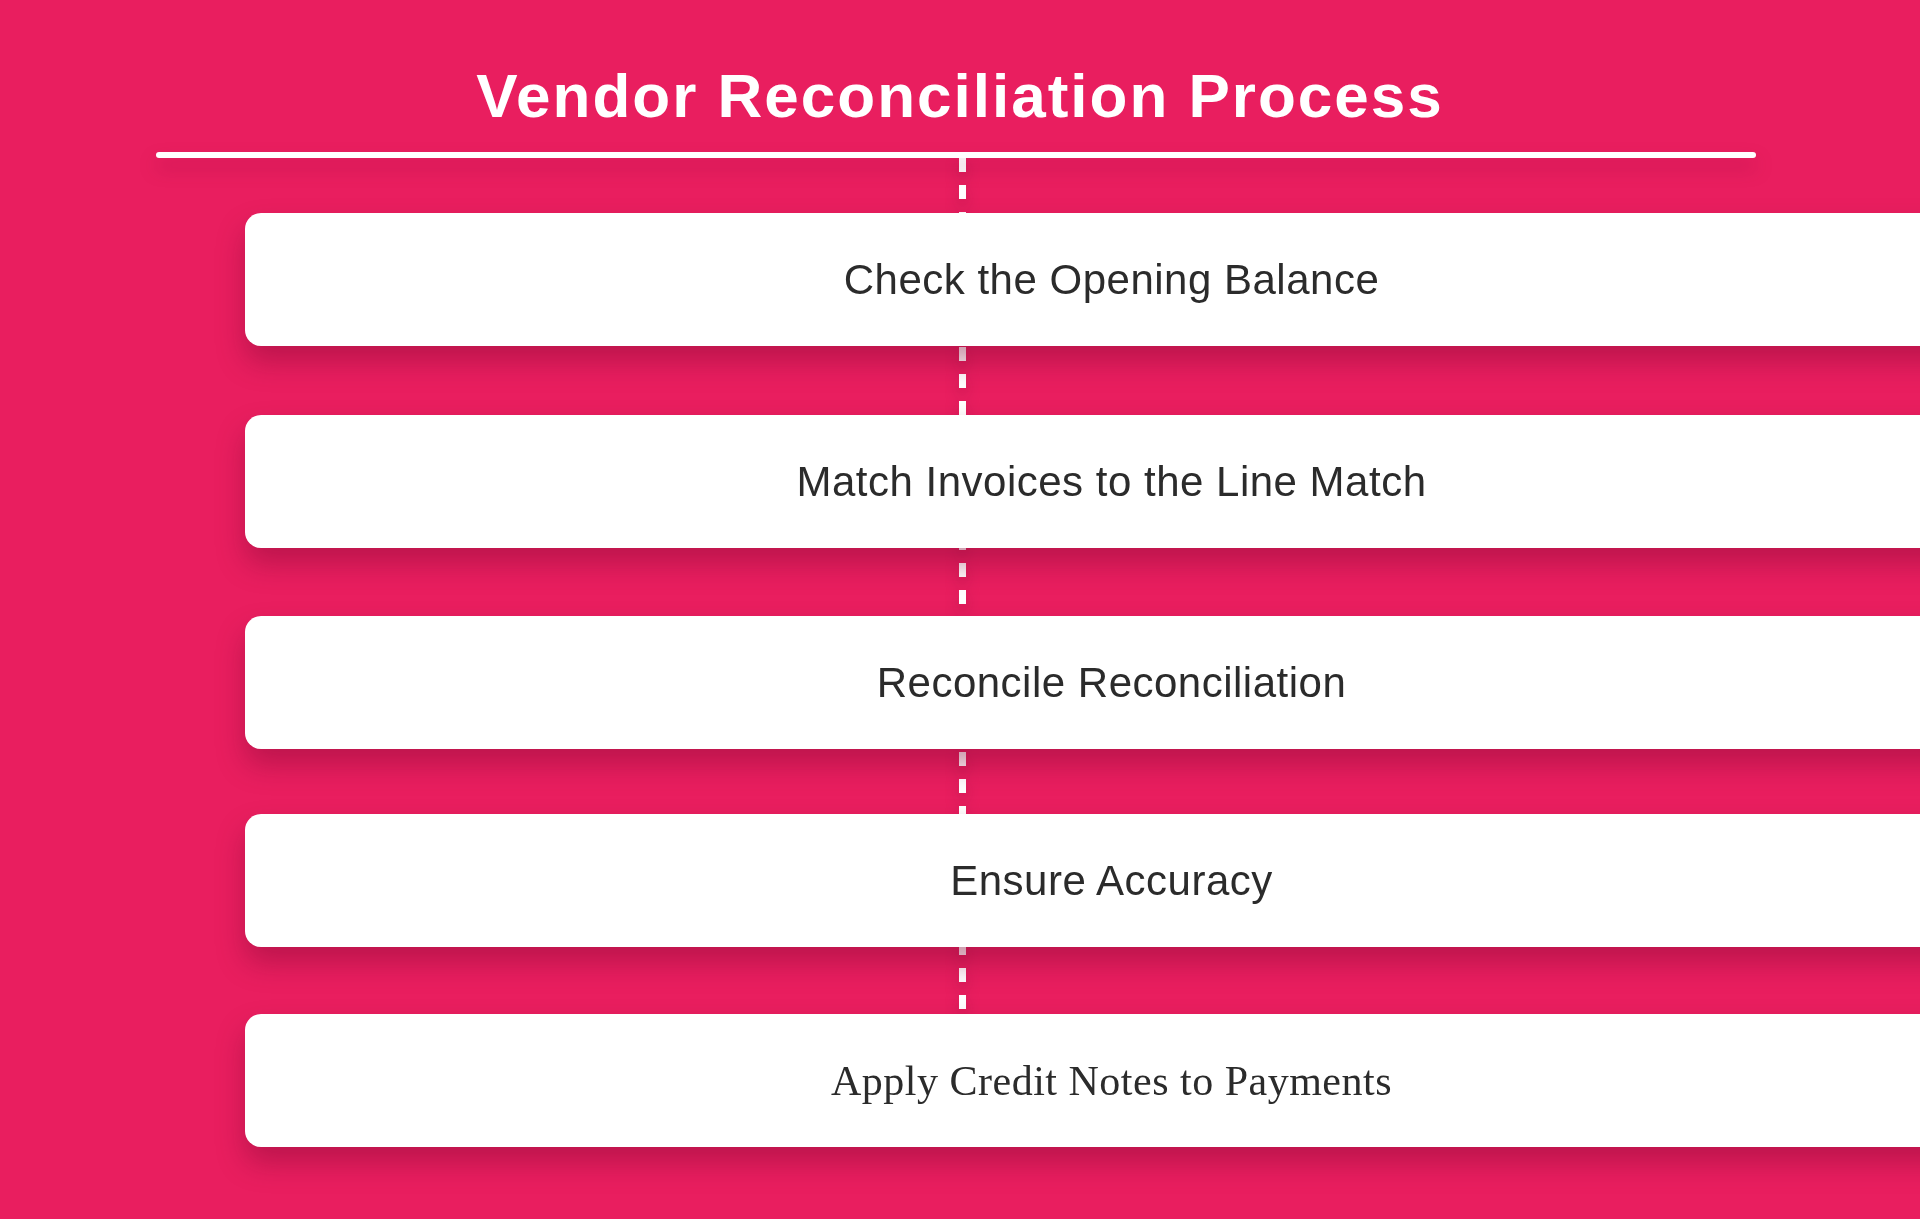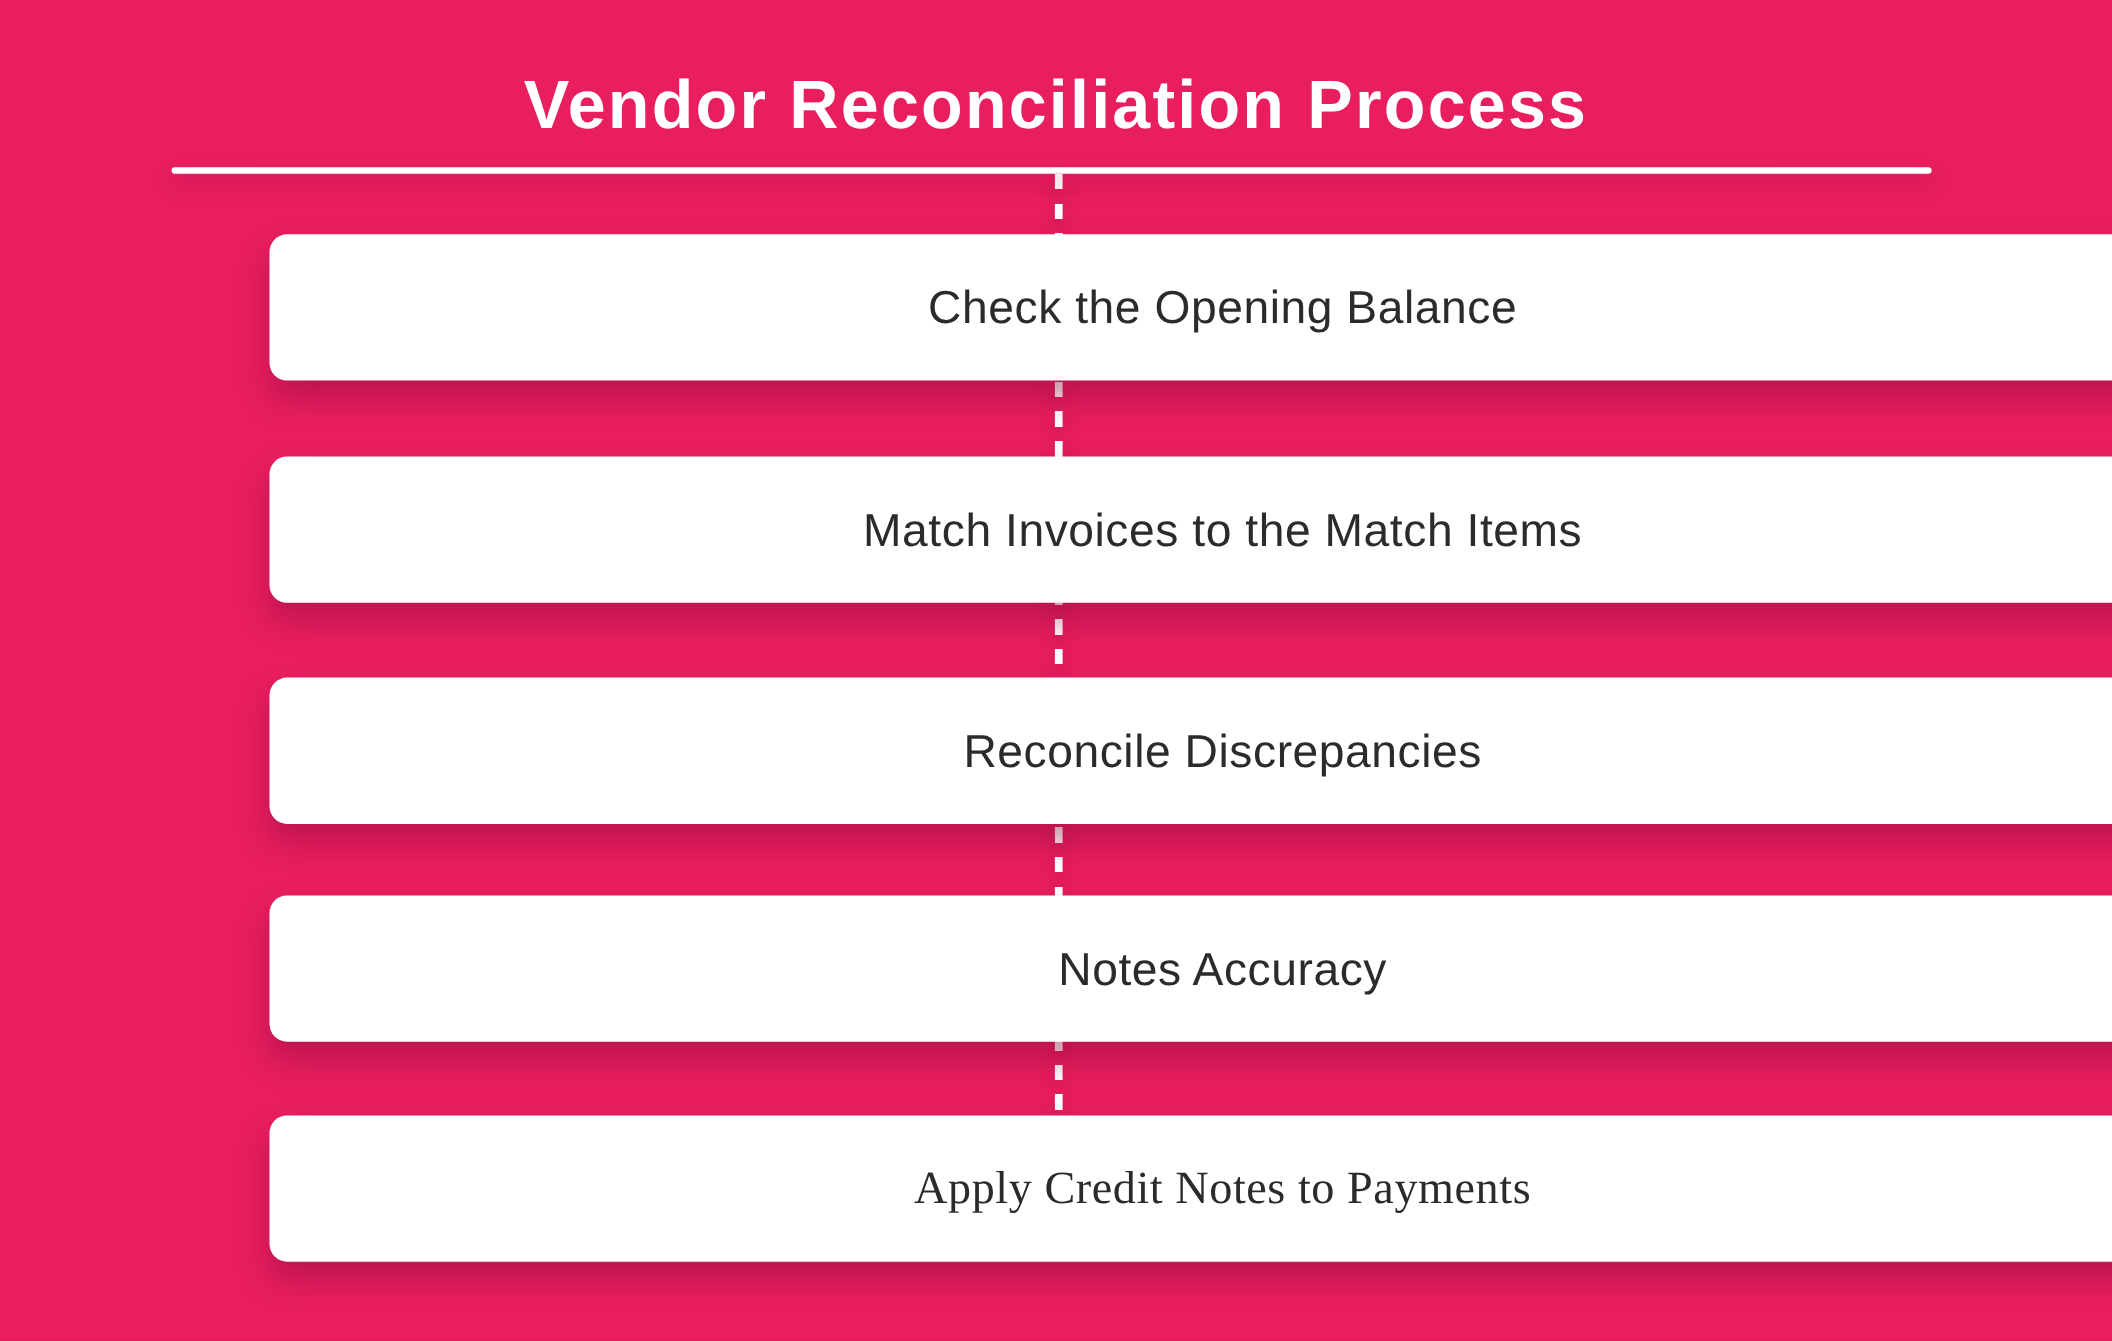--- a/index.html
+++ b/index.html
@@ -87,28 +87,28 @@
 
   <div class="rule"></div>
 
   <div class="connector"></div>
 
   <div class="step s1">
     <span class="label">Check the Opening Balance</span>
   </div>
 
   <div class="step s2">
-    <span class="label">Match Invoices to the Match Items</span>
+    <span class="label">Match Invoices to the Line Match</span>
   </div>
 
   <div class="step s3">
-    <span class="label">Reconcile Discrepancies</span>
+    <span class="label">Reconcile Reconciliation</span>
   </div>
 
   <div class="step s4">
-    <span class="label">Notes Accuracy</span>
+    <span class="label">Ensure Accuracy</span>
   </div>
 
   <div class="step s5">
     <span class="label">Apply Credit Notes to Payments</span>
   </div>
 
 </div>
 
 </body></html>

